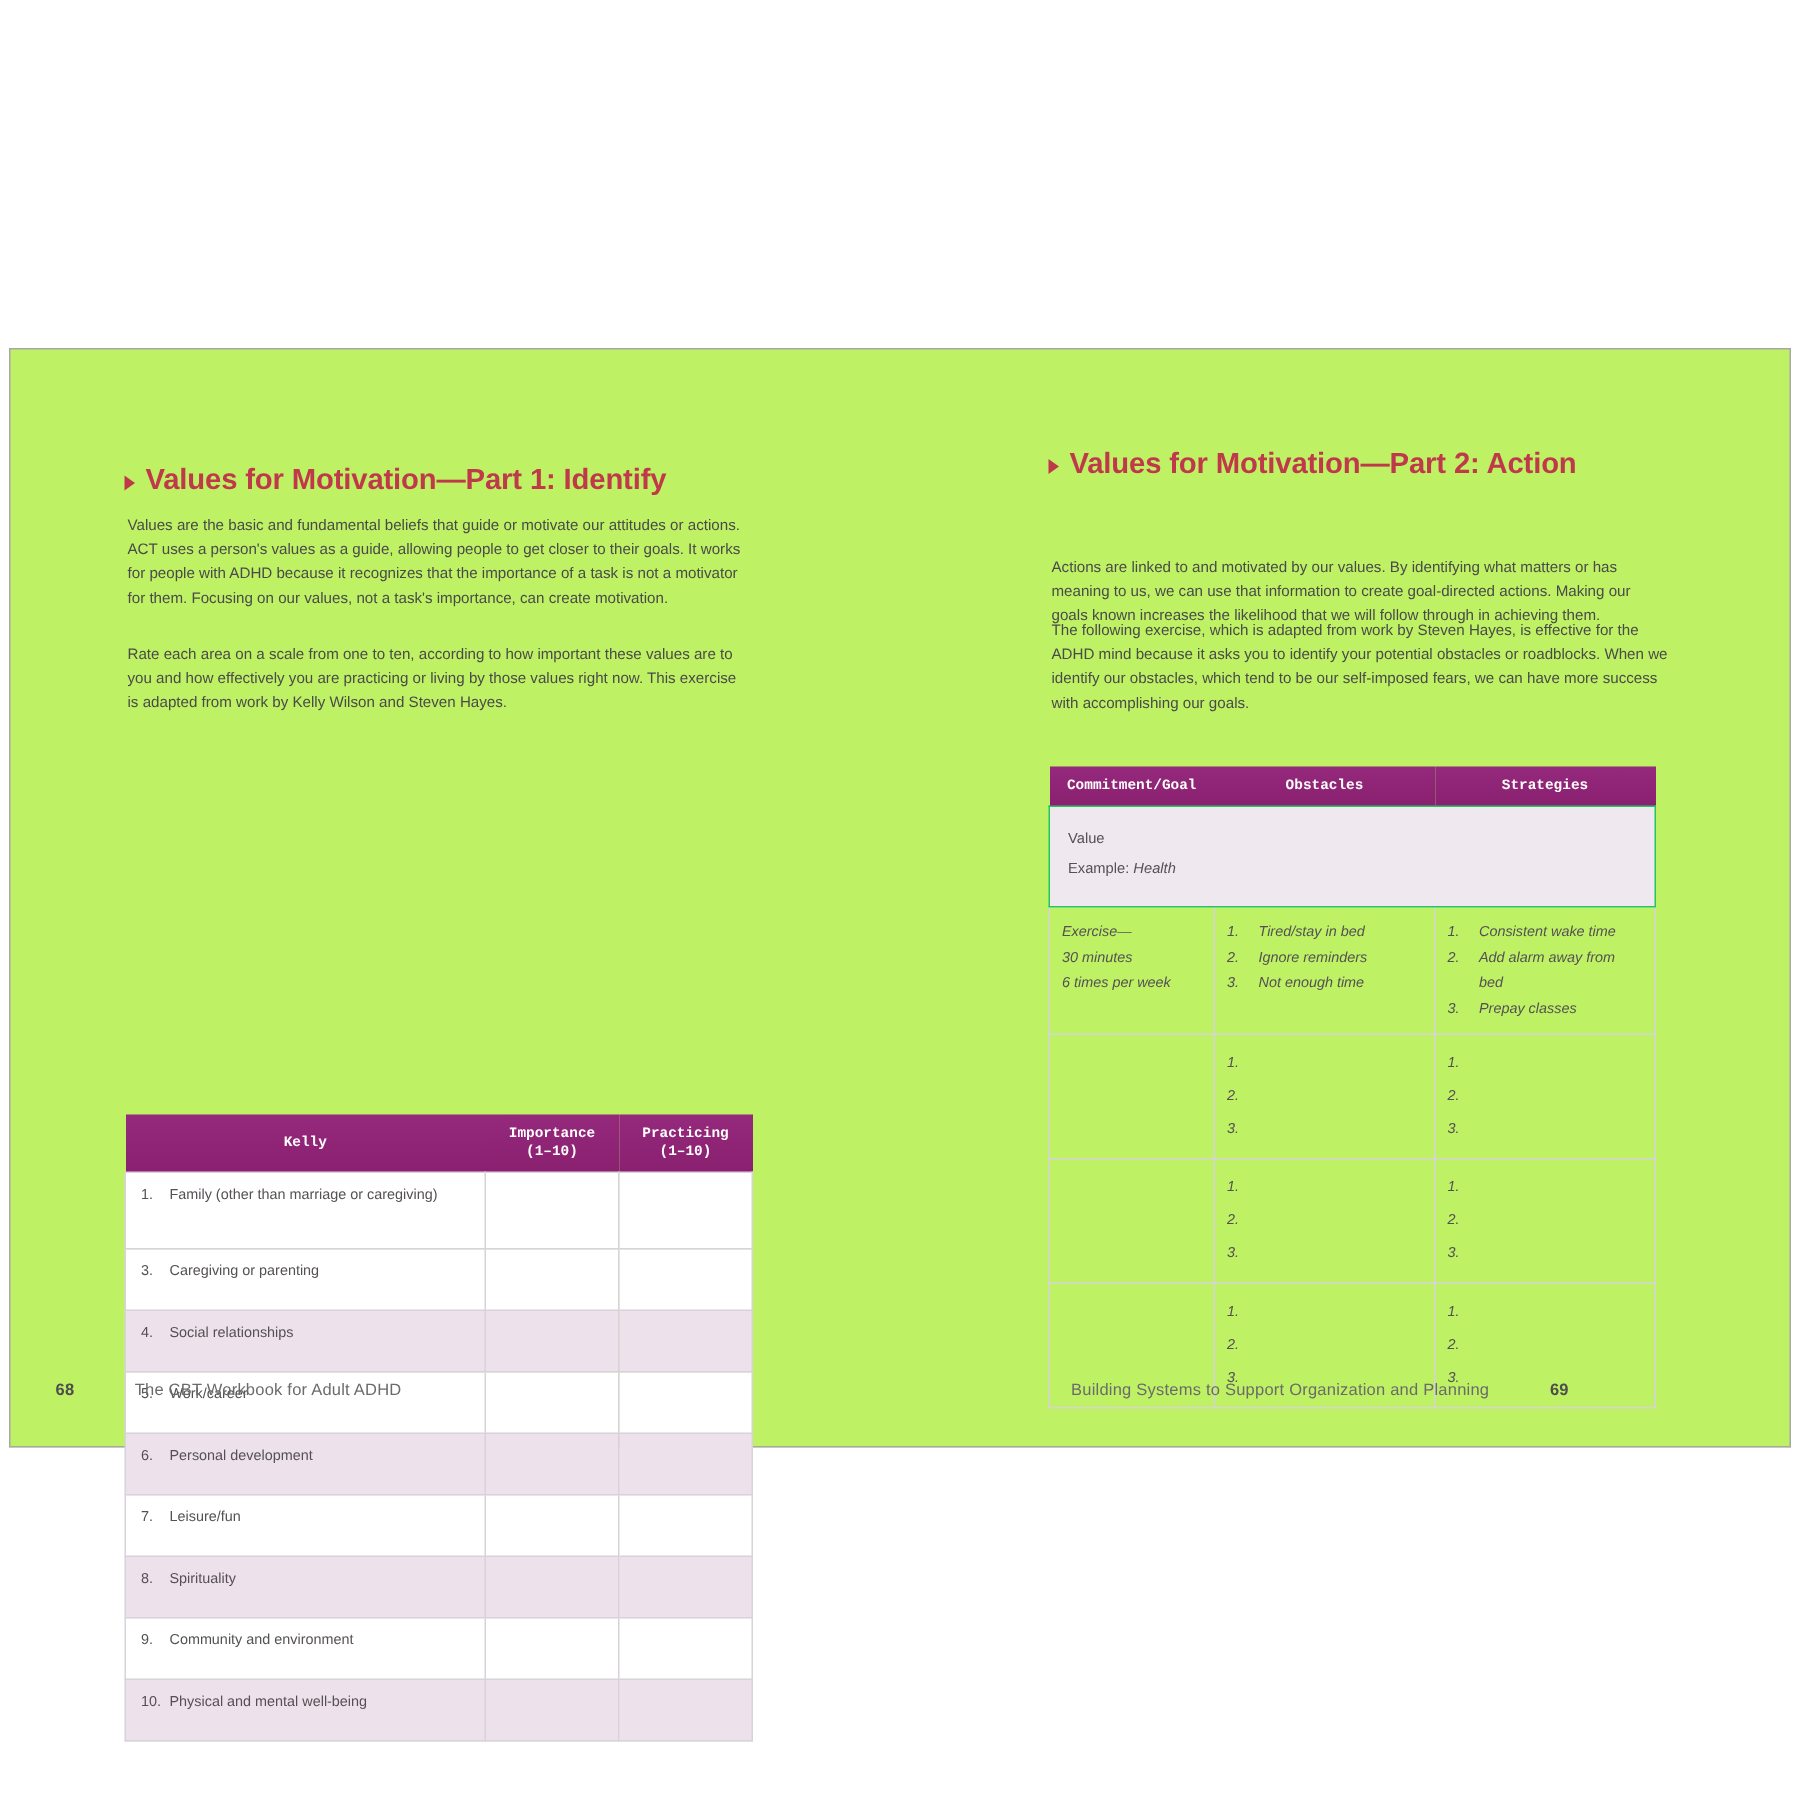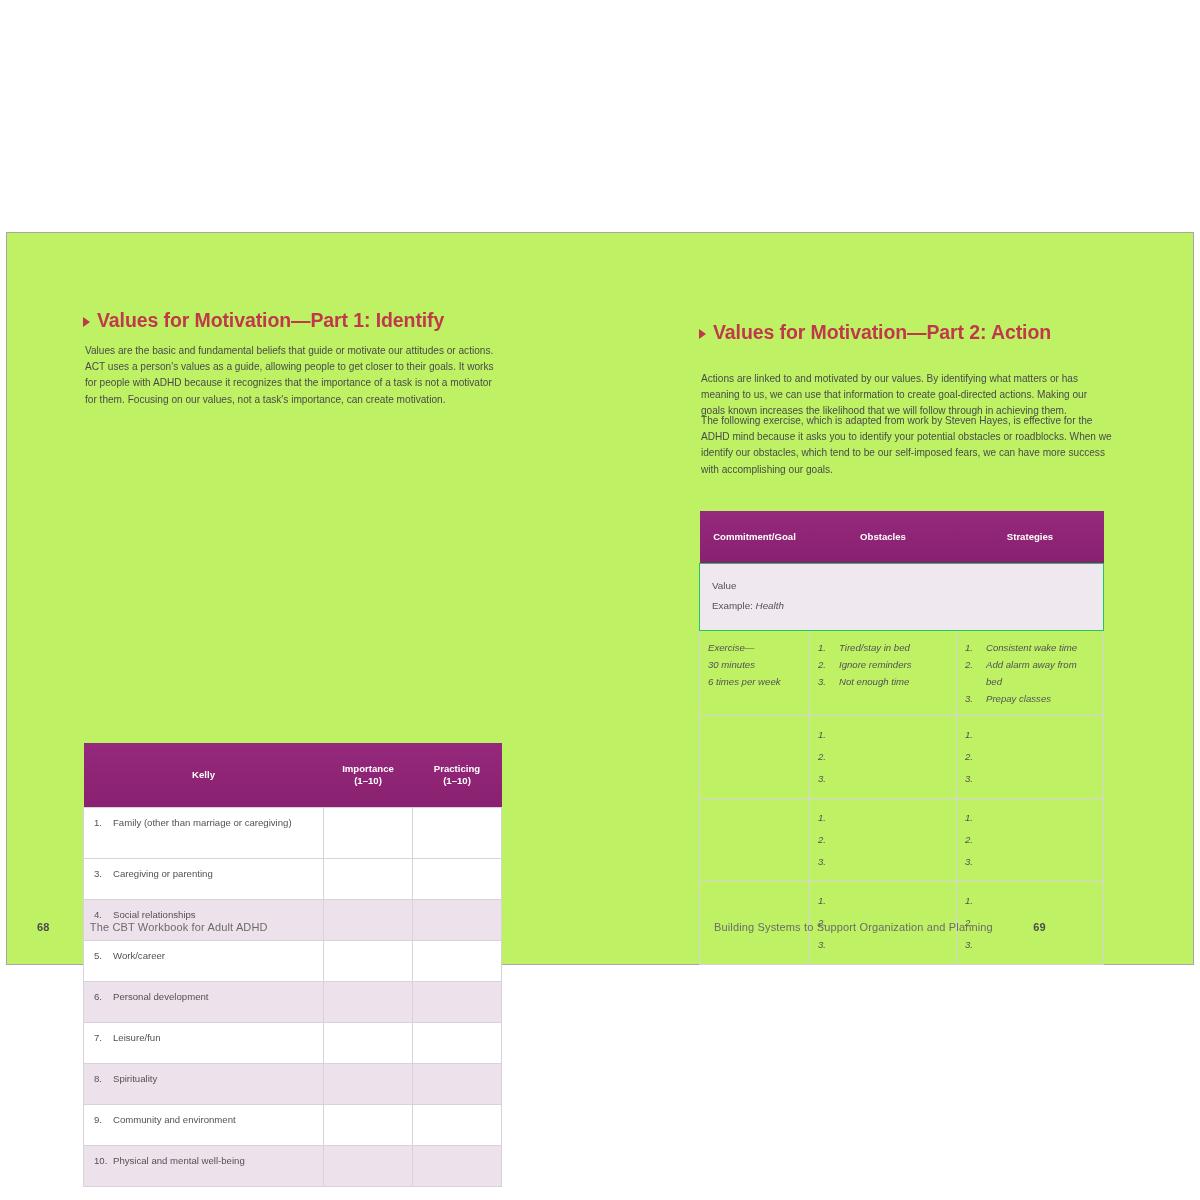--- a/index.html
+++ b/index.html
@@ -83,23 +83,24 @@
     border-collapse: collapse;
     table-layout: fixed;
   }
   th {
     background: #8E2474;
     background: linear-gradient(180deg, #95297C 0%, #8A2070 100%);
     color: #ffffff;
     font-size: 9.6px;
     font-weight: bold;
     text-align: center;
-    padding: 20px 4px;
+    padding: 7px 4px;
     line-height: 12px;
     border: none;
+    font-family: Liberation Mono, monospace;
   }
   td {
     border: 1px solid #d8d2da;
     font-size: 9.6px;
     color: #555055;
     vertical-align: top;
     padding: 8px 8px;
     line-height: 14px;
   }
 
@@ -182,20 +183,21 @@
     <div class="page">
       <div class="page-inner">
 
         <div class="sec-head" style="left:76px; top:76px;">
           <span class="tri"></span>
           <span class="sec-head-text">Values for Motivation—Part 1: Identify</span>
         </div>
 
         <div class="para" style="left:78px; top:110px; width:410px;">Values are the basic and fundamental beliefs that guide or motivate our attitudes or actions. ACT uses a person's values as a guide, allowing people to get closer to their goals. It works for people with ADHD because it recognizes that the importance of a task is not a motivator for them. Focusing on our values, not a task's importance, can create motivation.</div>
 
+        <div class="para" style="left:78px; top:196px; width:410px;">Rate each area on a scale from one to ten, according to how important these values are to you and how effectively you are practicing or living by those values right now. This exercise is adapted from work by Kelly Wilson and Steven Hayes.</div>
 
         <table id="values-table">
           <colgroup>
             <col class="c-area">
               <col class="c-imp">
               <col class="c-pra">
           </colgroup>
           <thead>
             <tr>
               <th>Kelly</th>
@@ -263,21 +265,21 @@
           <span style="display:inline-block;width:34px"></span>
           <span>The CBT Workbook for Adult ADHD</span>
         </div>
 
       </div>
     </div>
 
     <div class="page">
       <div class="page-inner">
 
-        <div class="sec-head" style="left:99px; top:88px;">
+        <div class="sec-head" style="left:99px; top:65px;">
           <span class="tri"></span>
           <span class="sec-head-text">Values for Motivation—Part 2: Action</span>
         </div>
 
         <div class="para" style="left:101px; top:110px; width:410px;margin-top:28px;">Actions are linked to and motivated by our values. By identifying what matters or has meaning to us, we can use that information to create goal-directed actions. Making our goals known increases the likelihood that we will follow through in achieving them.</div>
 
         <div class="para" style="left:101px; top:180px; width:412px;">The following exercise, which is adapted from work by Steven Hayes, is effective for the ADHD mind because it asks you to identify your potential obstacles or roadblocks. When we identify our obstacles, which tend to be our self-imposed fears, we can have more success with accomplishing our goals.</div>
 
         <table id="action-table" style="left:99px; top:278px; width:404px;">
           <colgroup>

